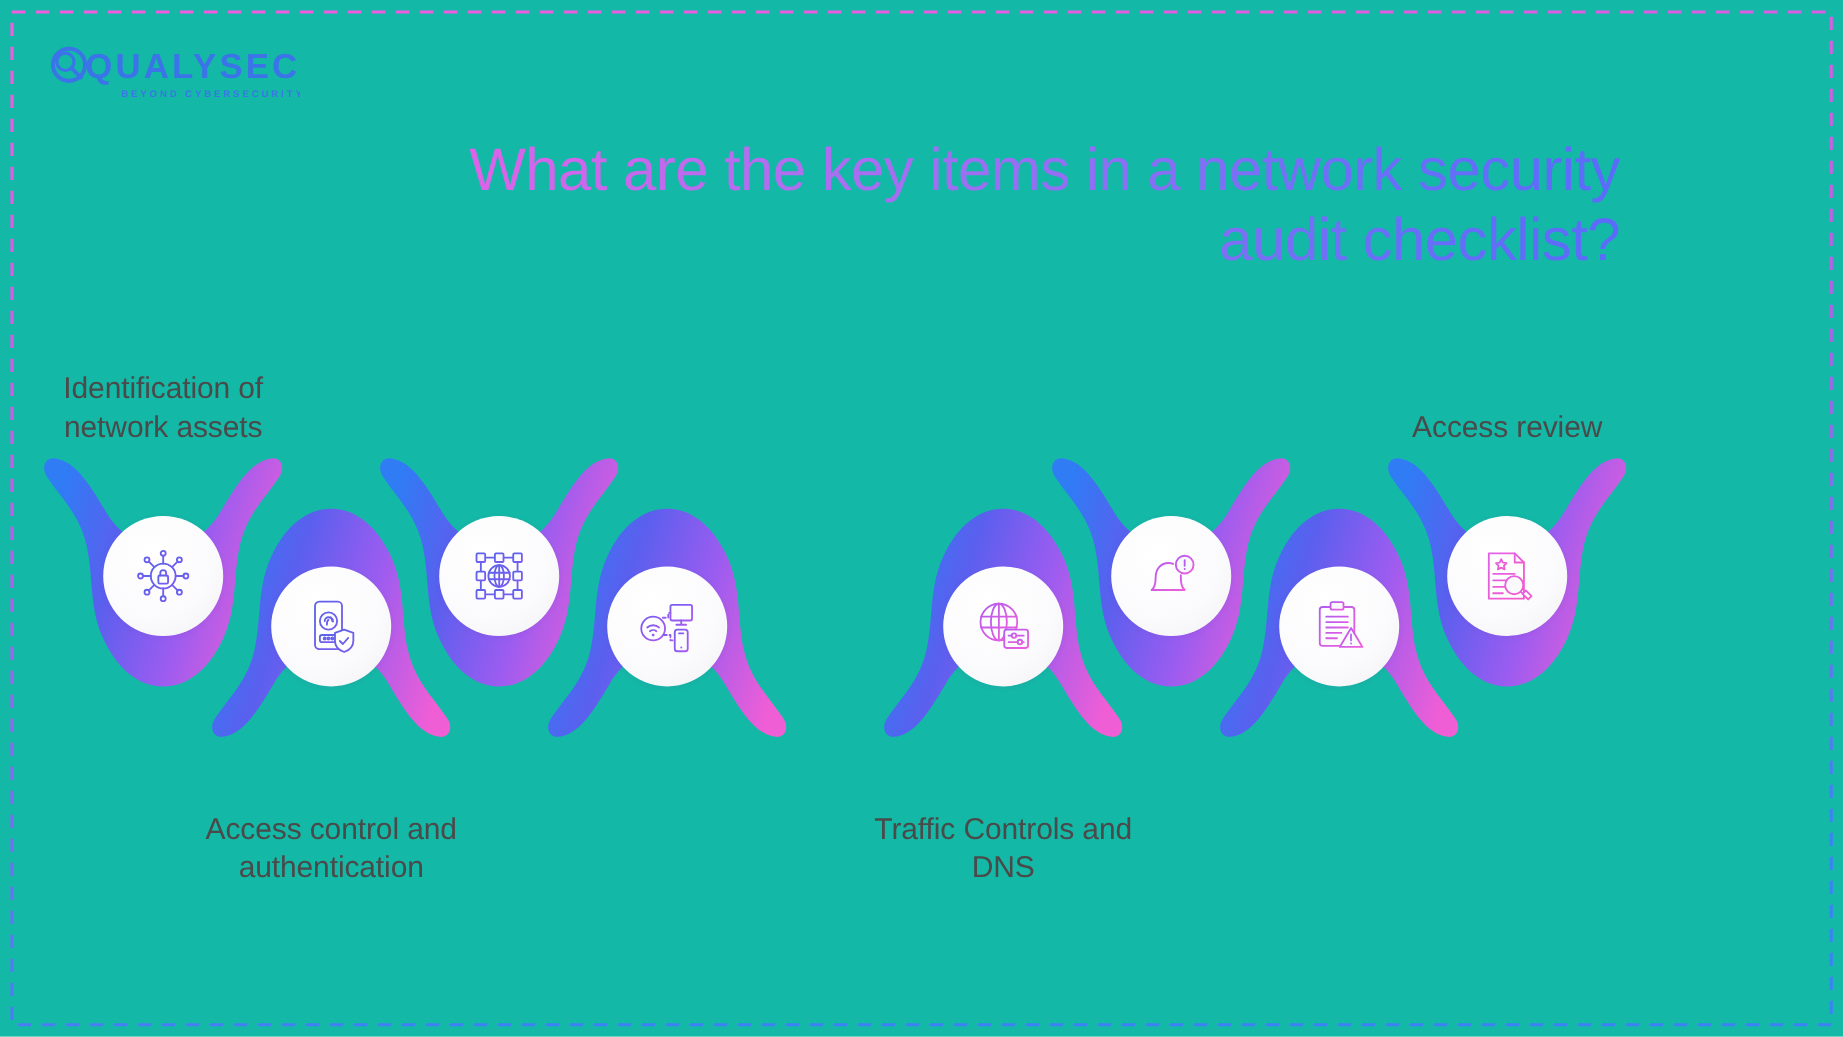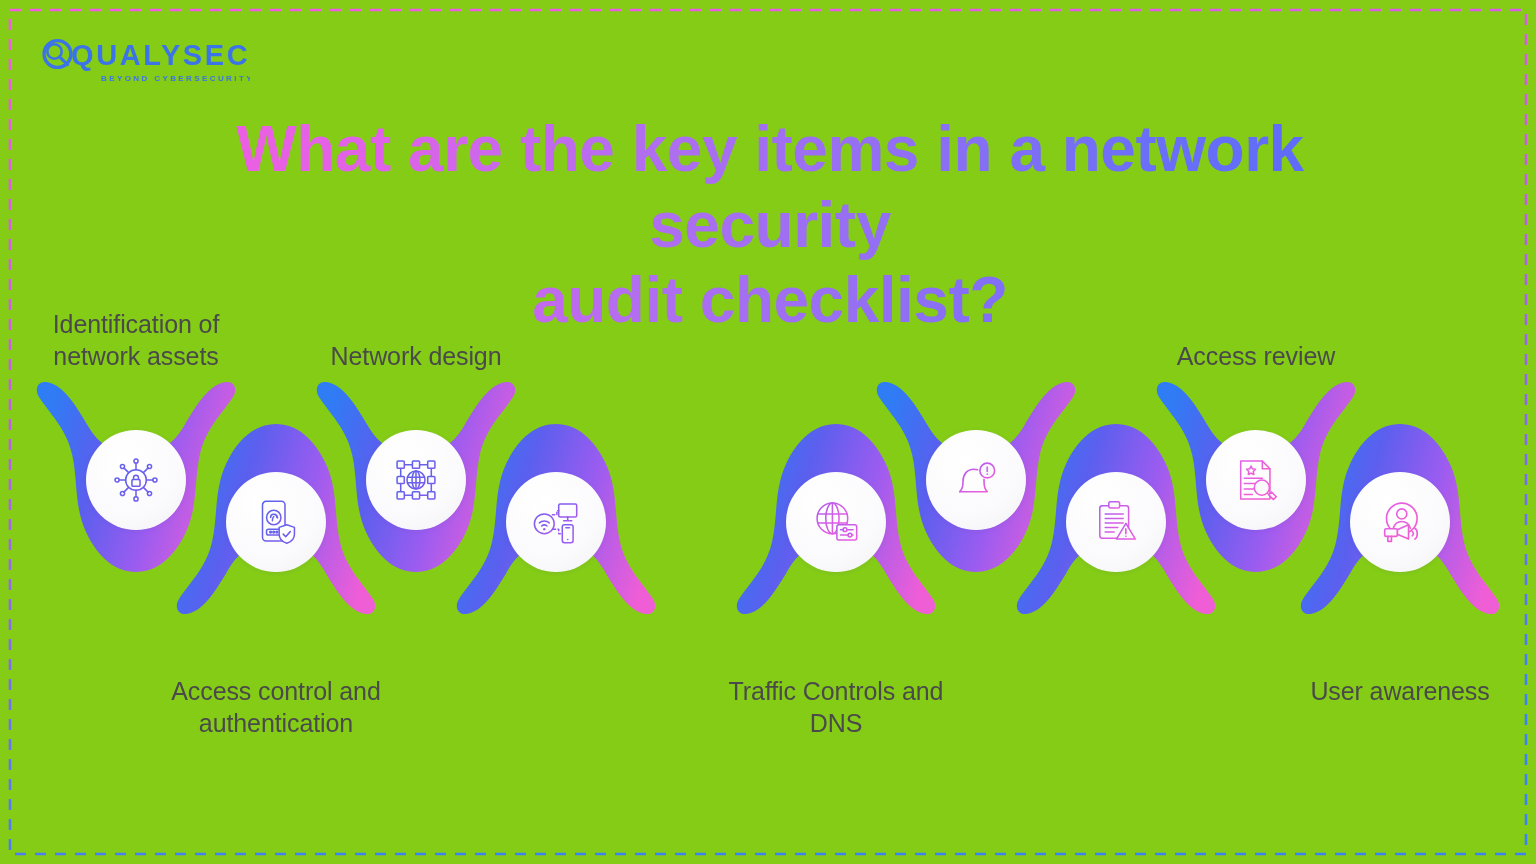--- a/index.html
+++ b/index.html
@@ -9,21 +9,21 @@
     height: 864px;
     background: #ffffff;
     font-family: "Liberation Sans", sans-serif;
     overflow: hidden;
   }
 
   #canvas {
     position: relative;
     width: 1536px;
     height: 864px;
-    background: #84cc16;
+    background: #14b8a6;
   }
 
   
   .frame-border {
     position: absolute;
     inset: 9px 9px 9px 9px;
     pointer-events: none;
     z-index: 40;
   }
   .frame-border svg { display: block; width: 100%; height: 100%; overflow: visible; }
@@ -37,24 +37,24 @@
     height: 52px;
   }
   .logo svg { display: block; }
 
   
   .title {
     position: absolute;
     left: 190px;
     top: 112px;
     width: 1160px;
-    text-align: center;
-    font-size: 64px;
+    text-align: right;
+    font-size: 50px;
     line-height: 1.18;
-    font-weight: 700;
+    font-weight: 400;
     letter-spacing: -0.5px;
     background-image: linear-gradient(92deg, #ef5fe0 0%, #e062e8 16%, #b06ef0 40%, #8f6ff4 62%, #6b6ff8 82%, #5a6bfa 100%);
     -webkit-background-clip: text;
     background-clip: text;
     color: transparent;
     -webkit-text-fill-color: transparent;
   }
   .title .line2 { display: block; }
 
   
@@ -269,21 +269,20 @@
           <rect x="9" y="9" width="8" height="8" rx="1" fill="#fafafd"></rect>
           <rect x="43" y="9" width="8" height="8" rx="1" fill="#fafafd"></rect>
           <rect x="9" y="43" width="8" height="8" rx="1" fill="#fafafd"></rect>
           <rect x="43" y="43" width="8" height="8" rx="1" fill="#fafafd"></rect>
           <rect x="26" y="9" width="8" height="8" rx="1" fill="#fafafd"></rect>
           <rect x="26" y="43" width="8" height="8" rx="1" fill="#fafafd"></rect>
           <rect x="43" y="26" width="8" height="8" rx="1" fill="#fafafd"></rect>
           <rect x="9" y="26" width="8" height="8" rx="1" fill="#fafafd"></rect>
         </svg>
       </div>
-      <div class="label above">Network design</div>
     </div>
 
     <div class="node" style="left:456px; top:152px;">
       <div class="blob-wrap">
         <svg viewBox="0 0 200 200">
             <use href="#blobDown" fill="url(#blobGrad)"></use>
           </svg>
       </div>
       <div class="icon-circle">
         <svg viewBox="0 0 60 60" fill="none" stroke="url(#strokeViolet)" stroke-width="1.7" stroke-linecap="round" stroke-linejoin="round">
@@ -370,35 +369,15 @@
           <path d="M24.5 14.5l1.5 3.1 3.4.5-2.4 2.4.6 3.4-3.1-1.6-3.1 1.6.6-3.4-2.4-2.4 3.4-.5z"></path>
           <path d="M17 28h20M17 34h18M17 40h12M17 46h9"></path>
           <circle cx="36.5" cy="38.5" r="8.4" fill="#fafafd"></circle>
           <path d="M42.7 44.7l6 6"></path>
           <path d="M47.3 43.4l5.2 5.2-3.1 3.1-5.2-5.2z" fill="#fafafd"></path>
         </svg>
       </div>
       <div class="label above">Access review</div>
     </div>
 
-    <div class="node" style="left:1300px; top:152px;">
-      <div class="blob-wrap">
-        <svg viewBox="0 0 200 200">
-            <use href="#blobDown" fill="url(#blobGrad)"></use>
-          </svg>
-      </div>
-      <div class="icon-circle">
-        <svg viewBox="0 0 60 60" fill="none" stroke="url(#strokeMagenta)" stroke-width="1.8" stroke-linecap="round" stroke-linejoin="round">
-          <circle cx="32" cy="26" r="17"></circle>
-          <circle cx="32" cy="21" r="5.6"></circle>
-          <path d="M22.5 37c1.6-5 5.2-7.6 9.5-7.6s7.9 2.6 9.5 7.6"></path>
-          <path d="M27 38.5l12.5-5.5v16l-12.5-5.5z" fill="#fafafd"></path>
-          <rect x="13" y="37.5" width="14" height="8.5" rx="1.6" fill="#fafafd"></rect>
-          <path d="M16.5 46v5.5h4V46"></path>
-          <path d="M43.5 40.5c1.8 1 1.8 3.8 0 4.9"></path>
-          <path d="M46.5 37c3.6 2.2 3.6 9.8 0 12"></path>
-        </svg>
-      </div>
-      <div class="label below">User awareness</div>
-    </div>
 
   </div>
 </div>
 
 </body></html>

